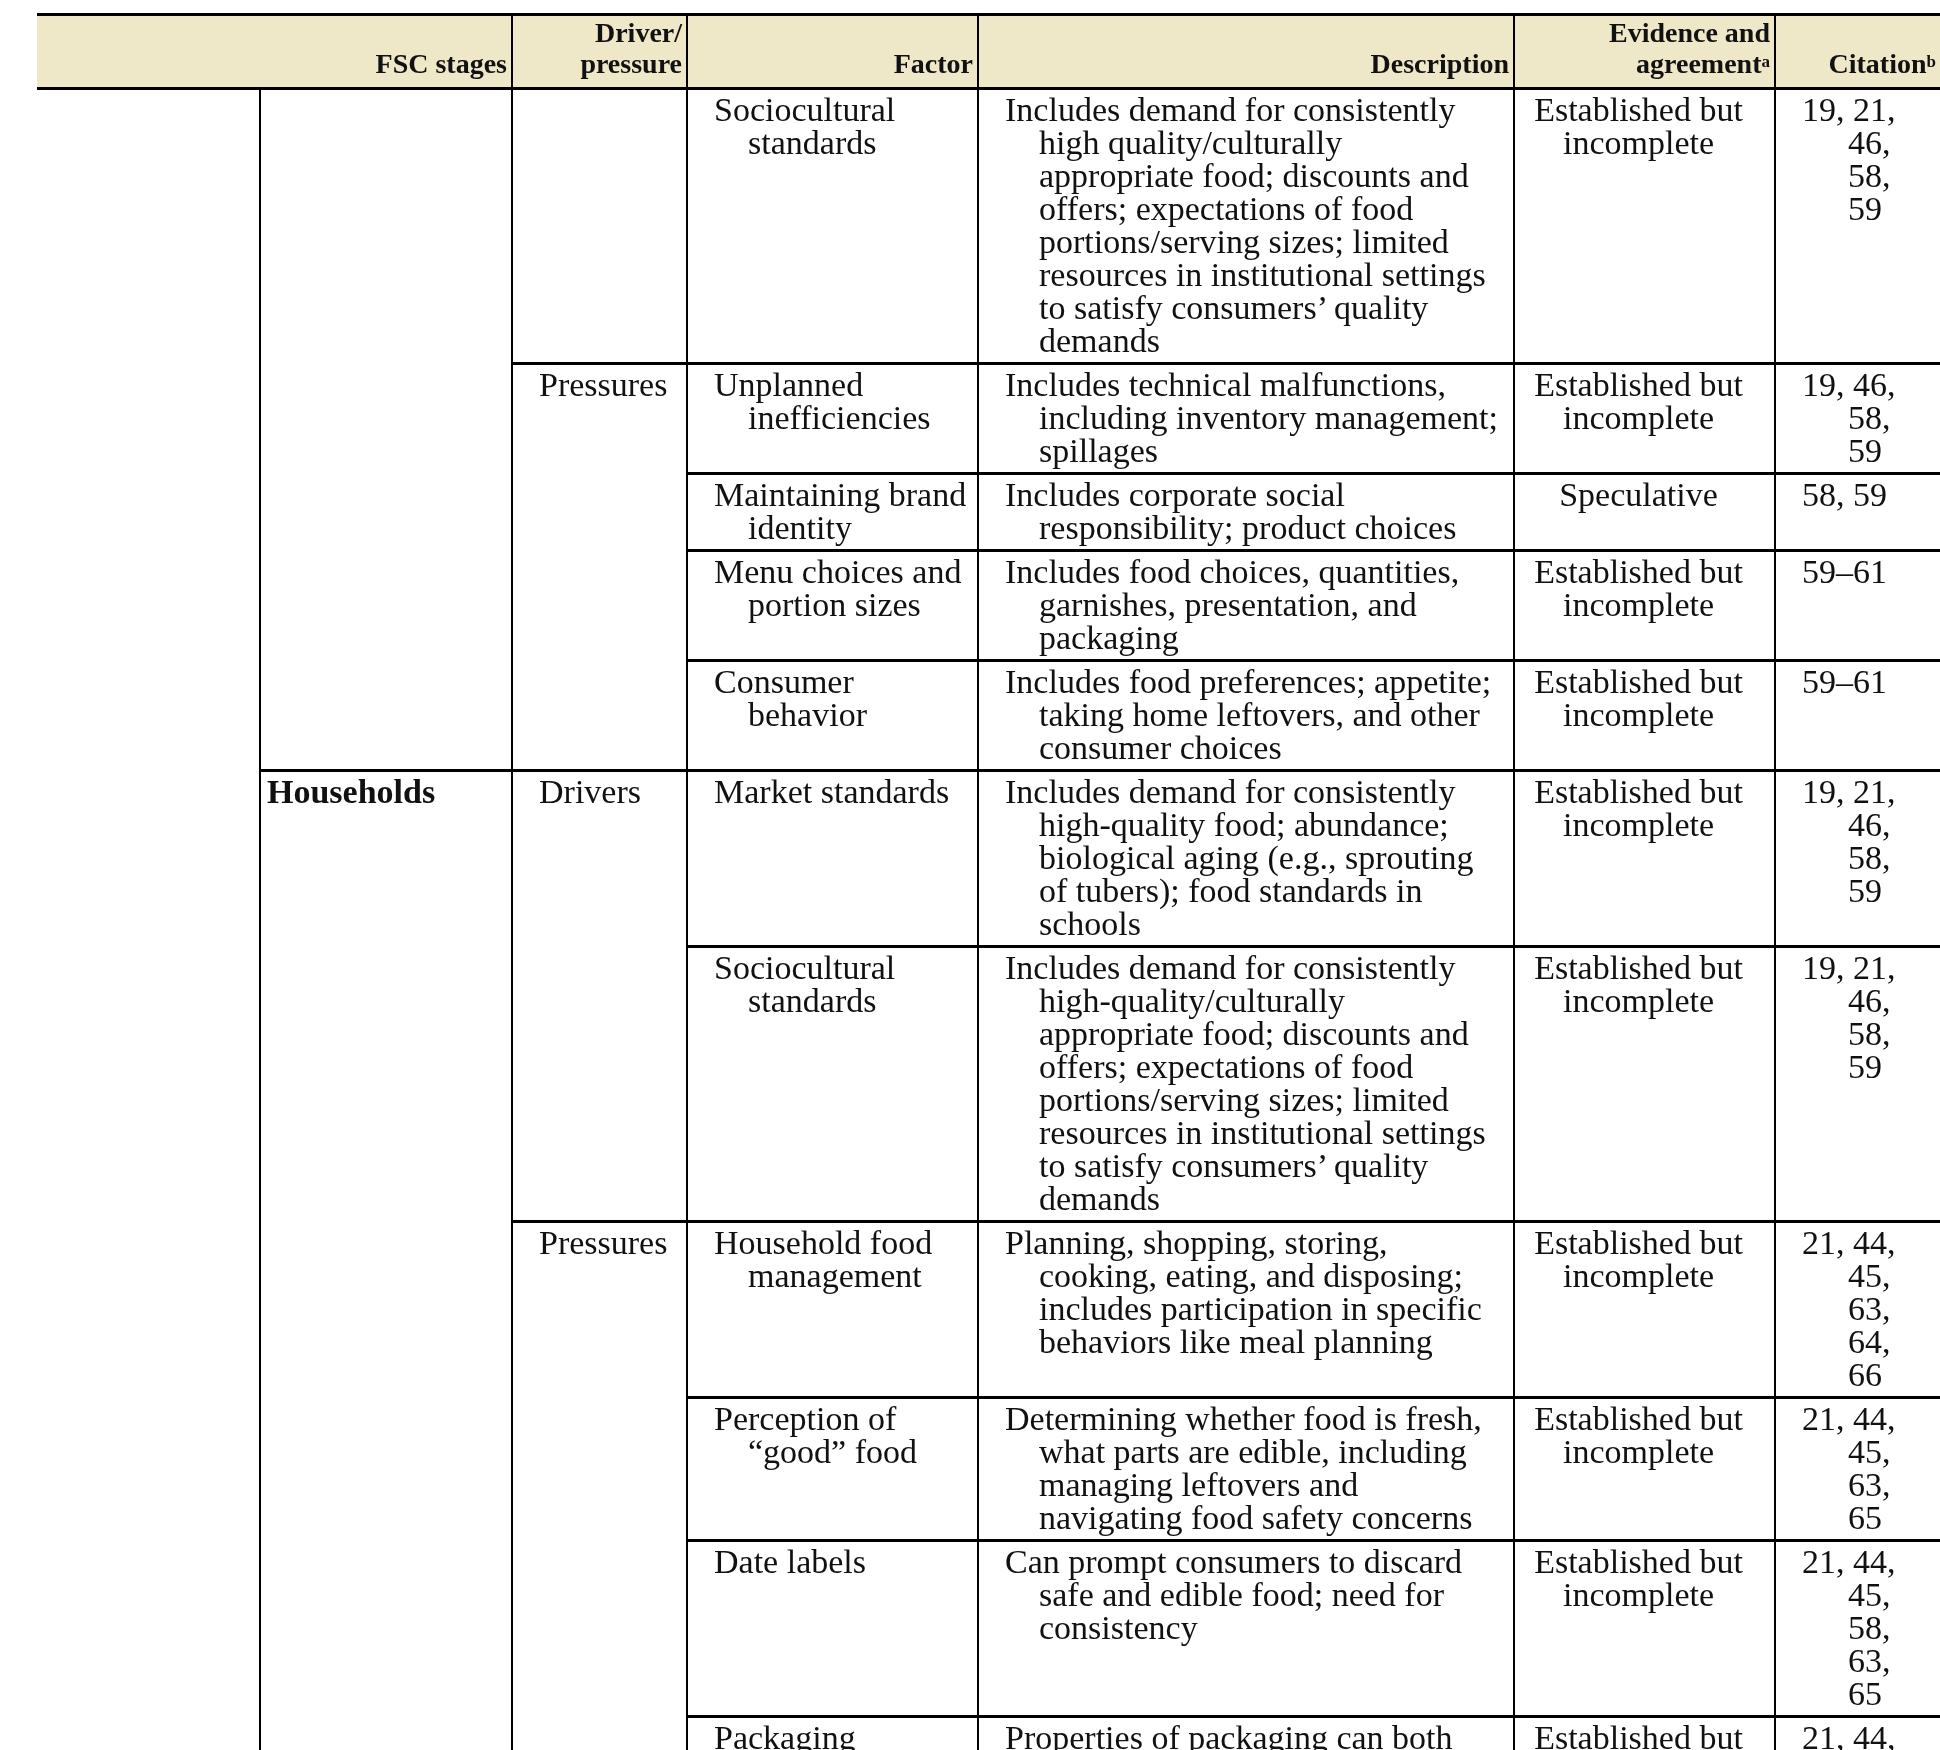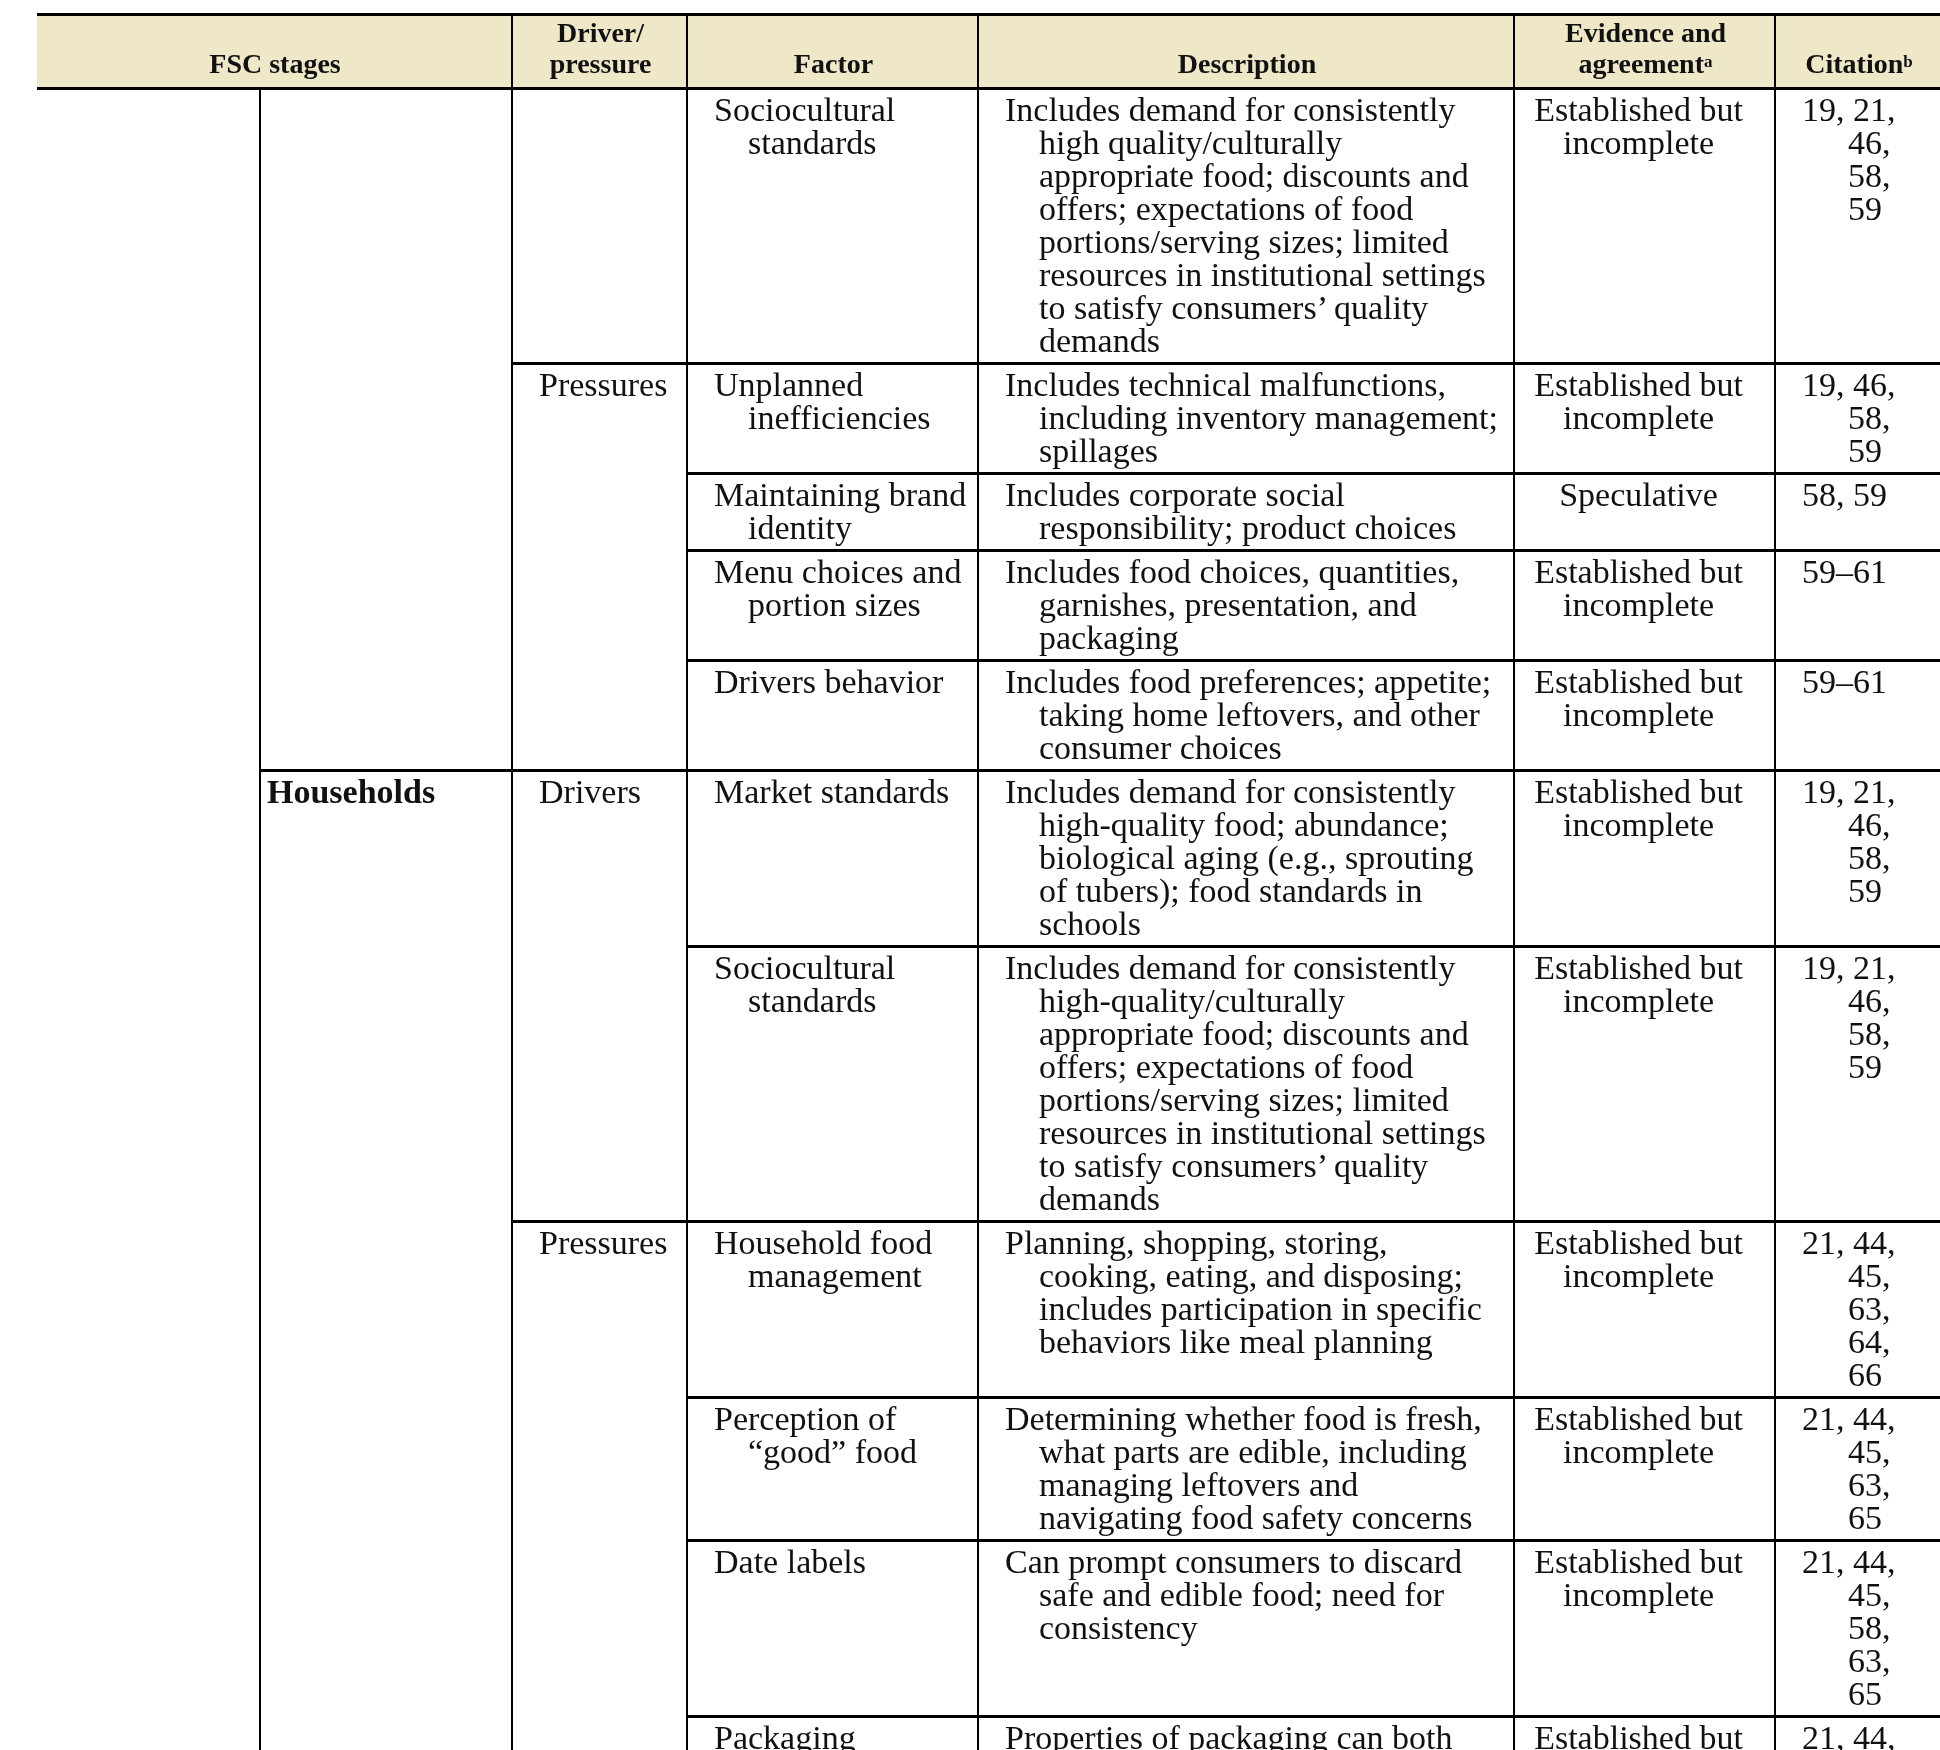--- a/index.html
+++ b/index.html
@@ -8,21 +8,21 @@
   #tbl { position: absolute; left: 37px; top: 13px; width: 1903px;
          border-collapse: collapse; table-layout: fixed; }
   #tbl col.c0 { width: 223px; }
   #tbl col.c1 { width: 252px; }
   #tbl col.c2 { width: 175px; }
   #tbl col.c3 { width: 291px; }
   #tbl col.c4 { width: 536px; }
   #tbl col.c5 { width: 261px; }
   #tbl col.c6 { width: 165px; }
   thead th { background: #EFE8C8; font-weight: bold; font-size: 28px; line-height: 31px;
-             vertical-align: bottom; text-align: center; padding: 0 4px 8px 6px;
+             vertical-align: bottom; text-align: right; padding: 0 4px 8px 6px;
              border-top: 3px solid #000; border-bottom: 3px solid #000;
              border-left: 2px solid #000; height: 63px; }
   thead th:first-child { border-left: none; }
   thead th sup { font-size: 17px; vertical-align: top; position: relative; top: -2px; }
   tbody td { font-size: 34px; line-height: 33px; vertical-align: top;
              border-left: 2px solid #000; padding: 3px 8px 5px 26px; }
   tbody td.blank-first { border-left: none; }
   tbody tr.rowline td.sep { border-top: 3px solid #000; }
   td .hang { display: block; padding-left: 34px; text-indent: -34px; }
   td.evidence { text-align: center; padding-left: 0; padding-right: 12px; margin-top: 48px; }
@@ -101,21 +101,21 @@
         <td class="sep desc">
           <span class="hang">Includes food choices, quantities, garnishes, presentation, and packaging</span>
         </td>
         <td class="sep evidence"><span>Established but incomplete</span></td>
         <td class="sep cite">
           <span class="hang">59–61</span>
         </td>
       </tr>
       <tr class="rowline" style="height: 96px;">
         <td class="sep factor">
-          <span class="hang">Drivers behavior</span>
+          <span class="hang">Consumer behavior</span>
         </td>
         <td class="sep desc">
           <span class="hang">Includes food preferences; appetite; taking home leftovers, and other consumer choices</span>
         </td>
         <td class="sep evidence"><span>Established but incomplete</span></td>
         <td class="sep cite">
           <span class="hang">59–61</span>
         </td>
       </tr>
       <tr class="rowline" style="height: 122px;">

